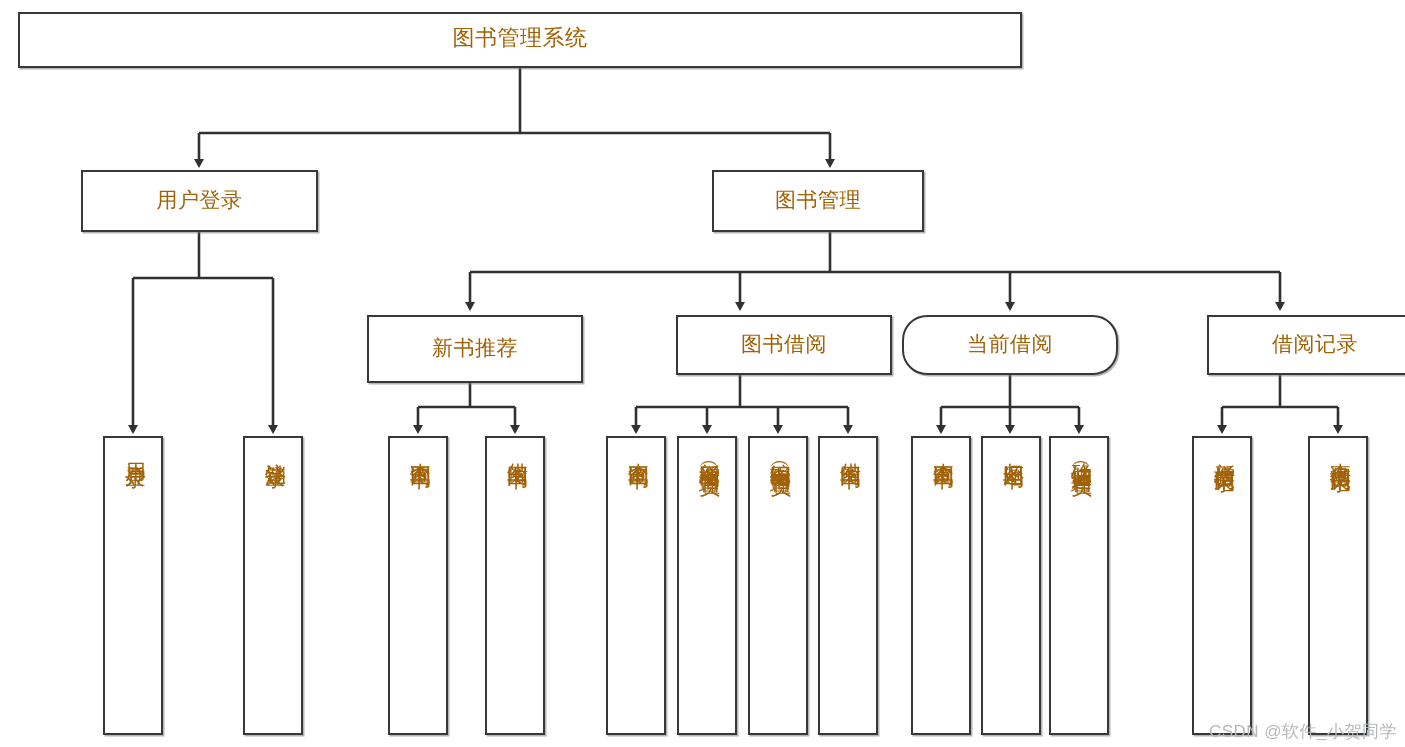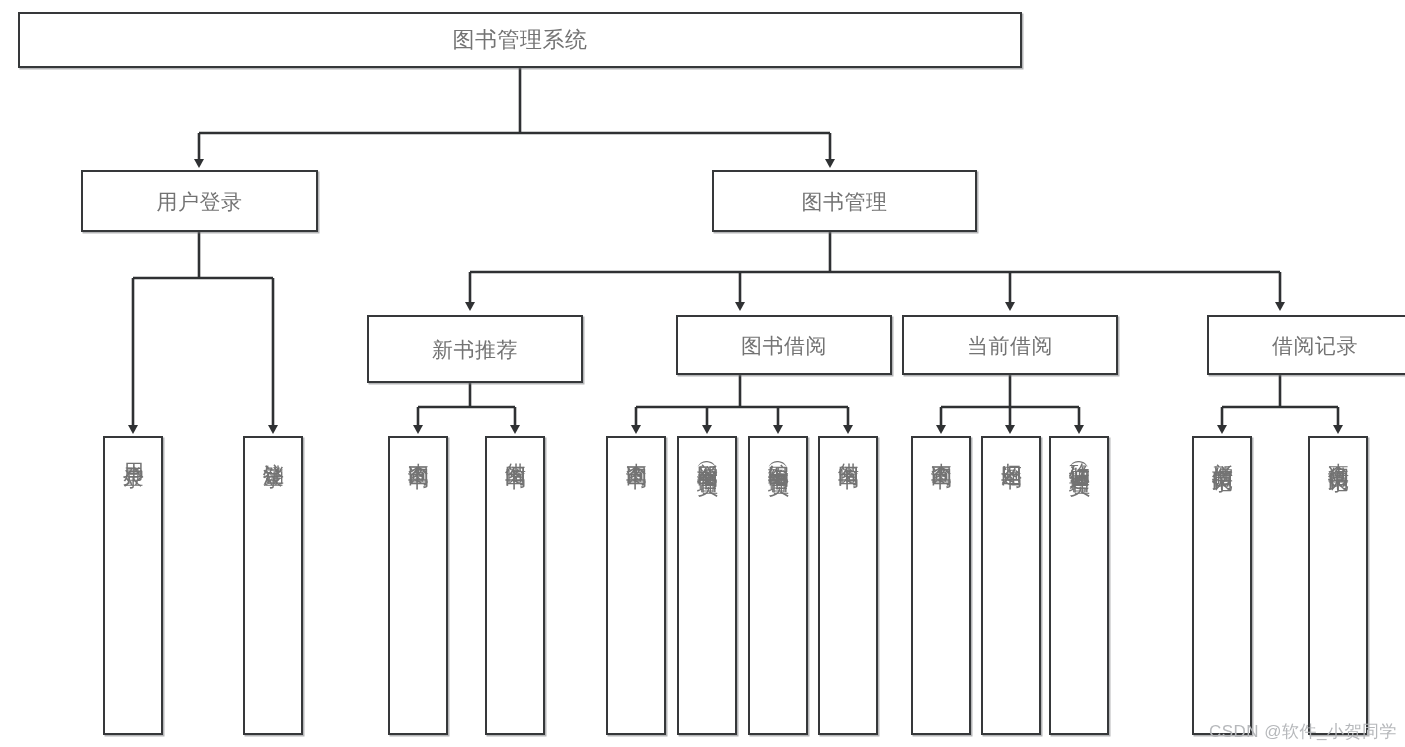--- a/index.html
+++ b/index.html
@@ -28,21 +28,22 @@
   }
   .node {
     position: absolute;
     box-sizing: border-box;
     background: #ffffff;
     border: 2px solid #36383a;
     box-shadow: 1.5px 1.5px 0 0 rgba(120,122,125,0.55);
     display: flex;
     align-items: center;
     justify-content: center;
-    color: #737373;
+    color: #a16207;
+    font-family: Liberation Mono, monospace;
   }
   .node-label {
     white-space: nowrap;
     letter-spacing: 0.5px;
   }
   
   .node.h .node-label {
     font-size: 21px;
     line-height: 1;
   }
@@ -130,31 +131,31 @@
     </g>
   </svg>
 
   <div class="node h root" style="left:18px; top:12px; width:1004px; height:56px;">
     <span class="node-label">图书管理系统</span>
   </div>
 
   <div class="node h" style="left:81px; top:170px; width:237px; height:62px;">
     <span class="node-label">用户登录</span>
   </div>
-  <div class="node h" style="left:712px; top:170px; width:265px; height:62px;">
+  <div class="node h" style="left:712px; top:170px; width:212px; height:62px;">
     <span class="node-label">图书管理</span>
   </div>
 
   <div class="node h" style="left:367px; top:315px; width:216px; height:68px;">
     <span class="node-label">新书推荐</span>
   </div>
   <div class="node h" style="left:632px; top:315px; width:216px; height:60px;margin-left:44px;">
     <span class="node-label">图书借阅</span>
   </div>
-  <div class="node h" style="left:902px; top:315px; width:216px; height:60px;">
+  <div class="node h" style="left:902px; top:315px; width:216px; height:60px;border-radius:25px;">
     <span class="node-label">当前借阅</span>
   </div>
   <div class="node h" style="left:1172px; top:315px; width:216px; height:60px;margin-left:35px;">
     <span class="node-label">借阅记录</span>
   </div>
 
   <div class="node v" style="left:103px; top:436px; width:60px; height:299px;">
     <span class="node-label">用户登录</span>
   </div>
   <div class="node v" style="left:243px; top:436px; width:60px; height:299px;">

